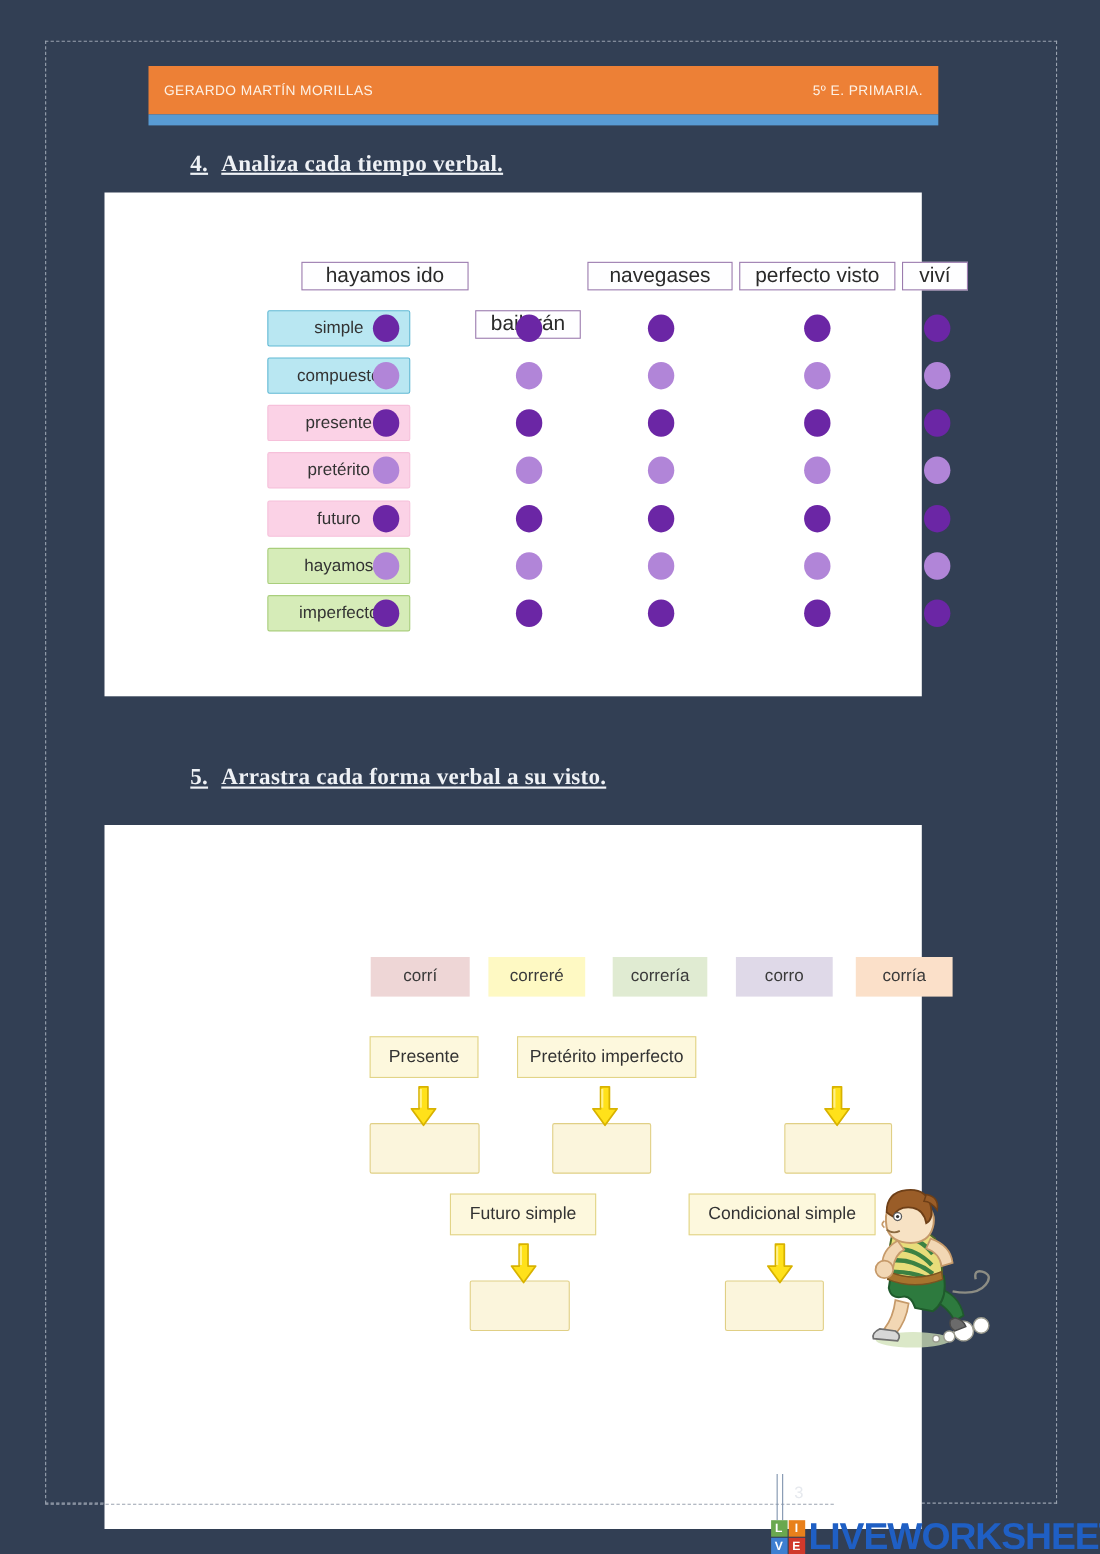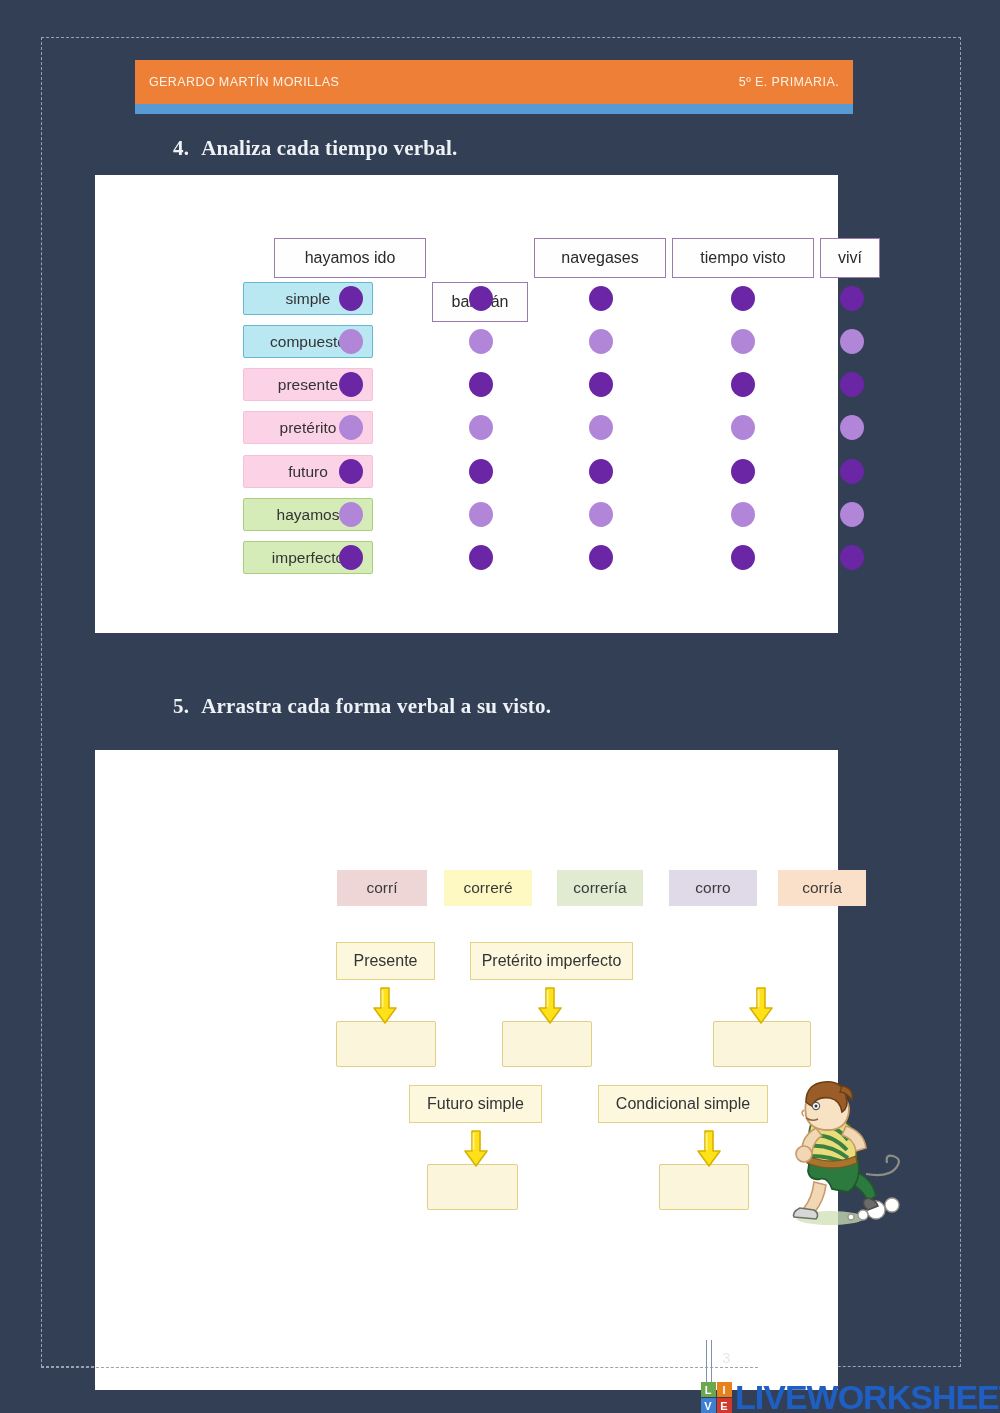--- a/index.html
+++ b/index.html
@@ -37,38 +37,39 @@
     width: 718px; height: 10px;
     background: #589bd4;
   }
   
   .qheading {
     position: absolute;
     color: #eef1f5;
     font-family: "Liberation Serif", serif;
     font-weight: bold; font-size: 21px;
     letter-spacing: .2px;
+    text-decoration: underline;
   }
   .qheading .qnum { margin-right: 12px; }
   #q4-heading { left: 173px; top: 136px; }
   #q5-heading { left: 173px; top: 694px; }
   
   .panel {
     position: absolute; background: #ffffff;
   }
   #panel4 { left: 95px; top: 175px; width: 743px; height: 458px; }
   #panel5 { left: 95px; top: 750px; width: 743px; height: 640px; }
   
   #ex4 { position: absolute; left: 0; top: 0; width: 743px; height: 458px; }
   .colhead {
-    position: absolute; height: 40px;
+    position: absolute; height: 26px;
     background: #fefeff;
     border: 1.6px solid #9b7bae;
     display: flex; align-items: center; justify-content: center;
-    font-size: 16px; color: #2a2a2a;
+    font-size: 19px; color: #2a2a2a;
     white-space: nowrap;
   }
   .rowlabel {
     position: absolute; left: 148px; width: 130px; height: 33px;
     display: flex; align-items: center; justify-content: center;
     font-size: 15.5px; color: #333;
     border-radius: 2px;
   }
   .rowlabel.cyan  { background: #b9e7f2; border: 1.6px solid #61b9d4; }
   .rowlabel.pink  { background: #fbd2e6; border: 1.6px solid #f6c0da; }
@@ -149,21 +150,21 @@
 
   <div class="qheading" id="q4-heading">
     <span class="qnum">4.</span><span>Analiza cada tiempo verbal.</span>
   </div>
 
   <div class="panel" id="panel4">
     <div id="ex4">
         <div class="colhead" style="left: 179px; top: 63px; width: 152px;">hayamos ido</div>
         <div class="colhead" style="left: 337px; top: 63px; width: 96px; margin-top: 44px;">bailarán</div>
         <div class="colhead" style="left: 439px; top: 63px; width: 132px;">navegases</div>
-        <div class="colhead" style="left: 577px; top: 63px; width: 142px;">tiempo visto</div>
+        <div class="colhead" style="left: 577px; top: 63px; width: 142px;">perfecto visto</div>
         <div class="colhead" style="left: 725px; top: 63px; width: 60px;">viví</div>
         <div class="rowlabel cyan" style="top: 107px;">simple</div>
         <div class="rowlabel cyan" style="top: 150px;">compuesto</div>
         <div class="rowlabel pink" style="top: 193px;">presente</div>
         <div class="rowlabel pink" style="top: 236px;">pretérito</div>
         <div class="rowlabel pink" style="top: 280px;">futuro</div>
         <div class="rowlabel green" style="top: 323px;">hayamos</div>
         <div class="rowlabel green" style="top: 366px;">imperfecto</div>
         <div class="dot dark" style="left: 244px; top: 111px;"></div>
         <div class="dot dark" style="left: 374px; top: 111px;"></div>
@@ -210,21 +211,21 @@
   <div class="panel" id="panel5">
     <div id="ex5">
         <div class="chip" style="left: 242px; top: 120px; width: 90px; background: rgb(238, 214, 214);">corrí</div>
         <div class="chip" style="left: 349px; top: 120px; width: 88px; background: #fef9c3;">correré</div>
         <div class="chip" style="left: 462px; top: 120px; width: 86px; background: rgb(224, 235, 210);">correría</div>
         <div class="chip" style="left: 574px; top: 120px; width: 88px; background: rgb(223, 217, 232);">corro</div>
         <div class="chip" style="left: 683px; top: 120px; width: 88px; background: rgb(251, 224, 201);">corría</div>
         <div class="tensebox" style="left: 241px; top: 192px; width: 99px;">Presente</div>
         <div class="tensebox" style="left: 375px; top: 192px; width: 163px;">Pretérito imperfecto</div>
         <div class="tensebox" style="left: 314px; top: 335px; width: 133px;">Futuro simple</div>
-        <div class="tensebox" style="left: 503px; top: 335px; width: 170px;">Condicional simple</div>
+        <div class="tensebox" style="left: 531px; top: 335px; width: 170px;">Condicional simple</div>
         <div class="dropbox" style="left: 241px; top: 271px; width: 100px;"></div>
         <div class="dropbox" style="left: 407px; top: 271px; width: 90px;"></div>
         <div class="dropbox" style="left: 618px; top: 271px; width: 98px;"></div>
         <div class="dropbox" style="left: 332px; top: 414px; width: 91px;"></div>
         <div class="dropbox" style="left: 564px; top: 414px; width: 90px;"></div>
         <svg class="arrow" viewBox="0 0 26 40" style="position: absolute; left: 277px; top: 236px;">
           <path d="M9 2 L9 22 L2 22 L13 37 L24 22 L17 22 L17 2 Z" fill="#ffe11a" stroke="#d8b200" stroke-width="1.6" stroke-linejoin="round"></path>
           <path d="M10.5 4 L10.5 21" stroke="#fff6a8" stroke-width="2" opacity=".8"></path>
         </svg>
         <svg class="arrow" viewBox="0 0 26 40" style="position: absolute; left: 442px; top: 236px;">

